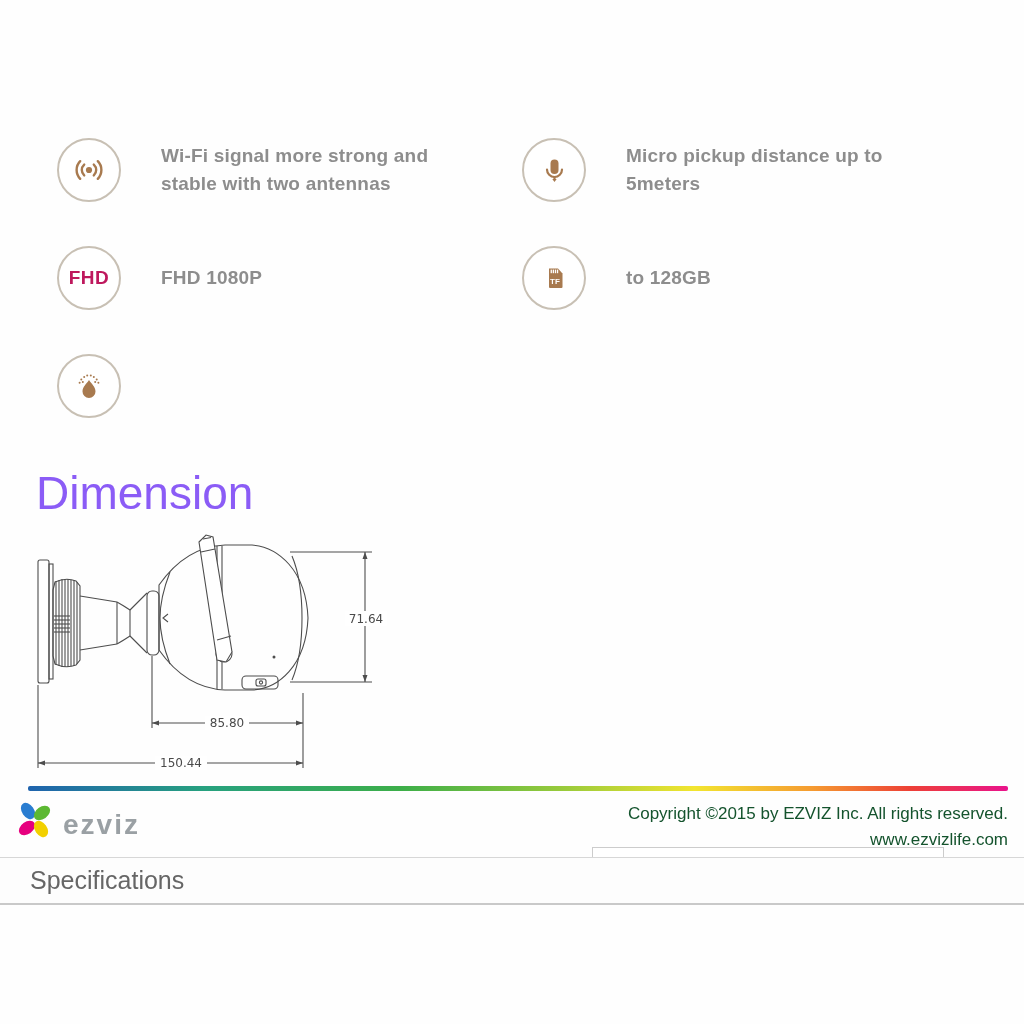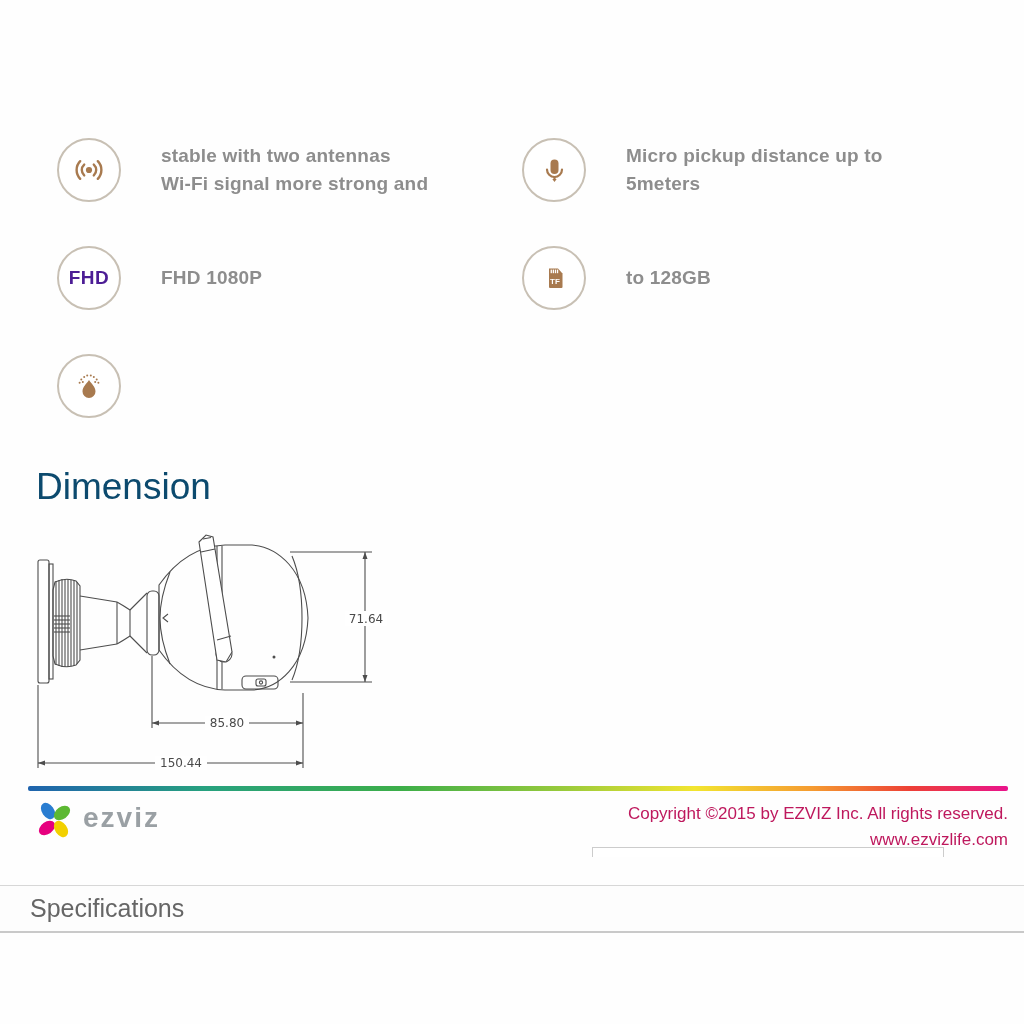--- a/index.html
+++ b/index.html
@@ -14,62 +14,62 @@
   }
   .feature{display:flex;align-items:center;}
   .icon-circle{
     width:60px;height:60px;border-radius:50%;
     border:2px solid #c8c0b4;background:#fff;
     display:flex;align-items:center;justify-content:center;
     flex:0 0 auto;margin-right:40px;
   }
   .icon-circle.gray{border-color:#c6c6c2;}
   .fhd-badge{
-    font-size:19px;font-weight:700;color:#4c1d95;letter-spacing:.5px;
+    font-size:19px;font-weight:700;color:#be185d;letter-spacing:.5px;
   }
   .feature-text{
     display:flex;flex-direction:column;justify-content:center;
     font-size:19px;font-weight:700;color:#8d8d8d;line-height:28px;
     letter-spacing:.2px;
   }
   
   .dimension-title{
     position:absolute;left:36px;top:466px;
-    font-size:37px;color:#0c4a6e;font-weight:400;
+    font-size:46px;color:#8b5cf6;font-weight:400;
   }
   .drawing{position:absolute;left:20px;top:530px;}
   .drawing path,.drawing line,.drawing rect.outline,.drawing circle.outline,.drawing polyline{
     fill:none;stroke:#4d4d4d;stroke-width:1.1;
   }
   .drawing .dim{stroke-width:1;}
   .drawing .dimtxt{
     fill:#4a4a4a;font-size:12px;font-family:"DejaVu Sans",sans-serif;
     text-anchor:middle;
   }
   .drawing .white{fill:#ffffff;}
   
   .rainbow{
     position:absolute;left:28px;top:786px;width:980px;height:5px;border-radius:2px;
     background:linear-gradient(90deg,#1f63ae 0%,#27a17f 18%,#3cae49 38%,#9bcb3b 55%,#f2e530 68%,#f59b31 80%,#ed4036 90%,#e9138c 100%);
   }
-  .logo{position:absolute;left:34px;top:799px;display:flex;align-items:flex-start;}
+  .logo{position:absolute;left:14px;top:799px;display:flex;align-items:flex-end;}
   .brand{
     font-size:28px;color:#9aa0a4;font-weight:700;letter-spacing:2px;
     margin-left:7px;margin-top:3px;
   }
   .copyright{
     position:absolute;right:16px;top:801px;text-align:right;
-    font-size:17px;color:#be185d;line-height:26px;
+    font-size:17px;color:#14532d;line-height:26px;
   }
   .artifact-box{
     position:absolute;left:592px;top:847px;width:352px;height:10px;
     background:#fff;border:1px solid #cccccc;border-bottom:none;box-sizing:border-box;
   }
   .spec-band{
-    position:absolute;left:0;top:885px;width:1024px;height:48px;box-sizing:border-box;
+    position:absolute;left:0;top:857px;width:1024px;height:48px;box-sizing:border-box;
     background:#fdfdfd;border-top:1px solid #d7d7d7;border-bottom:2px solid #c9c9c9;
     display:flex;align-items:center;padding-left:30px;
     font-size:25px;color:#666666;font-weight:400;
   }
 </style>
 </head>
 <body>
 
 <div class="features">
 
@@ -79,22 +79,22 @@
         <g stroke="#a87a4f" stroke-width="2.4" fill="none" stroke-linecap="round">
           <circle cx="17" cy="17" r="3.1" fill="#a87a4f" stroke="none"></circle>
           <path d="M21.8,11.6 a7.3,7.3 0 0 1 0,10.8"></path>
           <path d="M25.8,8.2 a12.6,12.6 0 0 1 0,17.6"></path>
           <path d="M12.2,11.6 a7.3,7.3 0 0 0 0,10.8"></path>
           <path d="M8.2,8.2 a12.6,12.6 0 0 0 0,17.6"></path>
         </g>
       </svg>
     </div>
     <div class="feature-text">
+      <span>Wi-Fi signal more strong and</span>
       <span>stable with two antennas</span>
-      <span>Wi-Fi signal more strong and</span>
     </div>
   </div>
 
 
   <div class="feature">
     <div class="icon-circle">
       <svg width="34" height="34" viewBox="0 0 34 34">
         <rect x="13.5" y="6.5" width="8" height="14.5" rx="4" fill="#a87a4f"></rect>
         <path d="M10,16.5 a7.5,7.5 0 0 0 15,0" fill="none" stroke="#a87a4f" stroke-width="2.2" stroke-linecap="round"></path>
         <line x1="17.5" y1="24" x2="17.5" y2="26" stroke="#a87a4f" stroke-width="2.2"></line>

